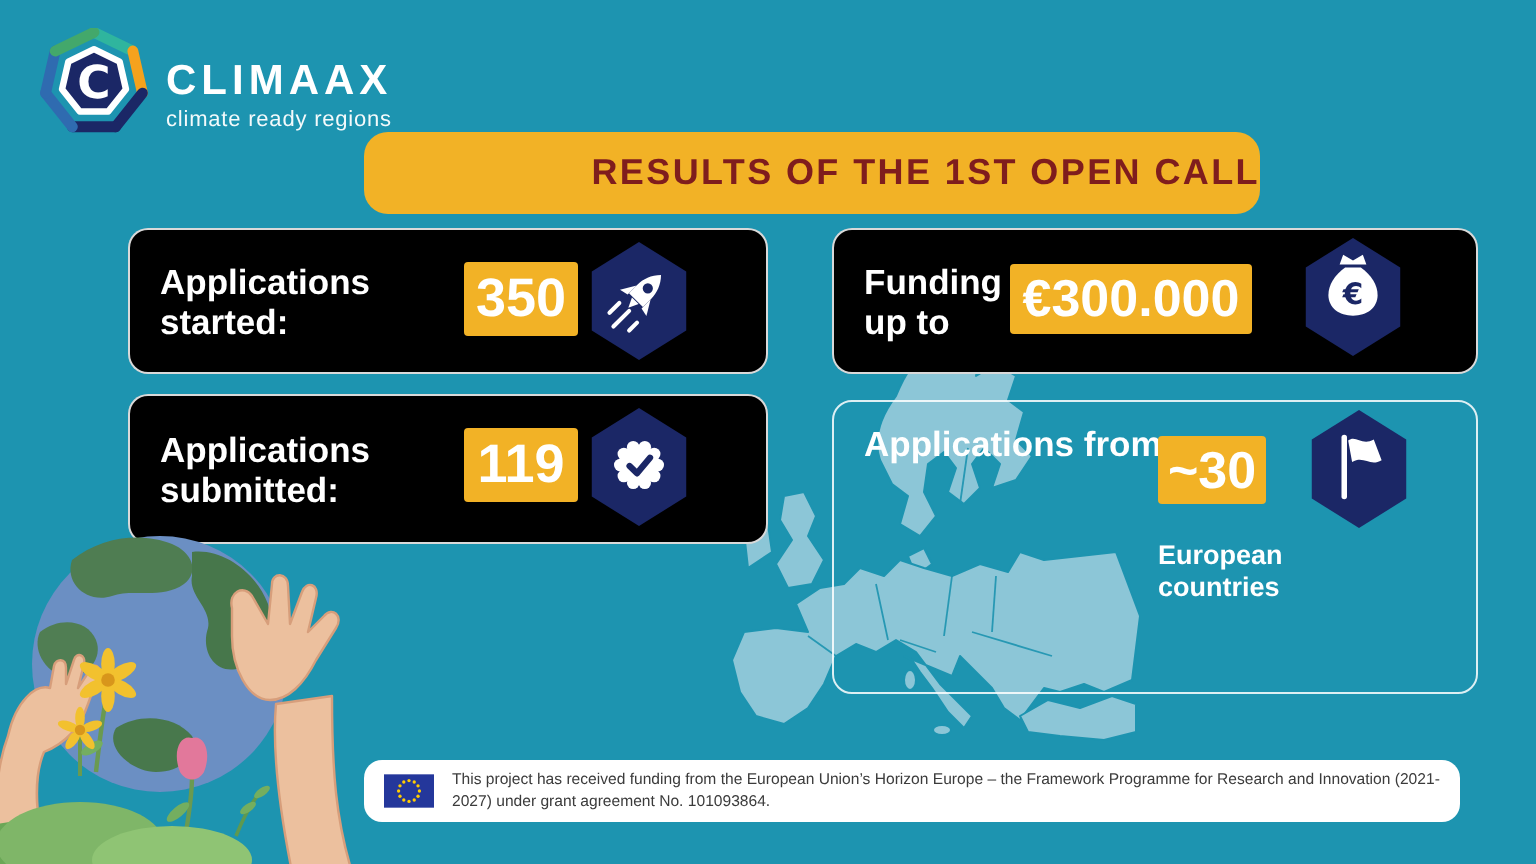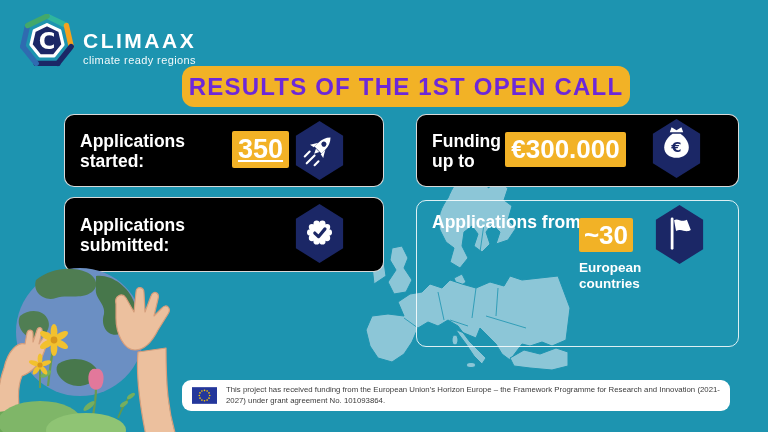--- a/index.html
+++ b/index.html
@@ -13,22 +13,22 @@
   }
   
   .logo{position:absolute;left:20px;top:14px;display:flex;align-items:center;gap:9px;}
   .logo-mark{width:54px;height:54px;}
   .logo-title{font-size:21px;font-weight:bold;letter-spacing:2.5px;line-height:1;margin-top:13px;}
   .logo-tagline{font-size:11px;font-weight:400;letter-spacing:.4px;margin-top:3px;color:rgba(255,255,255,.95);}
   
   .banner{
     position:absolute;left:182px;top:66px;width:448px;height:41px;
     background:#F2B226;border-radius:12px;
-    display:flex;align-items:center;justify-content:center;
-    font-size:24px;font-weight:bold;letter-spacing:1.2px;color:#6d28d9;
+    display:flex;align-items:center;justify-content:flex-end;
+    font-size:18px;font-weight:bold;letter-spacing:1.2px;color:#7f1d1d;
   }
   
   .map{position:absolute;left:358px;top:168px;width:212px;height:205px;}
   
   .card{
     position:absolute;border:1.5px solid rgba(255,255,255,.85);
     border-radius:10px;background:#000000;
   }
   .card.transparent{background:transparent;}
   .card1{left:64px;top:114px;width:318px;height:71px;}
@@ -38,26 +38,26 @@
   .card-label{
     position:absolute;left:15px;top:50%;transform:translateY(-50%);
     font-size:17.5px;font-weight:bold;line-height:1.15;width:150px;
   }
   .card4 .card-label{top:11px;transform:none;}
   .card2 .card-label{width:90px;}
   .value-box{
     position:absolute;background:#F2B226;color:#fff;font-weight:bold;
     display:flex;align-items:center;justify-content:center;border-radius:2px;
   }
-  .card1 .value-box{left:167px;top:16px;width:57px;height:37px;font-size:27px;text-decoration:underline;}
+  .card1 .value-box{left:167px;top:16px;width:57px;height:37px;font-size:27px;}
   .card2 .value-box{left:88px;top:17px;width:121px;height:35px;font-size:26px;}
   .card3 .value-box{left:167px;top:16px;width:57px;height:37px;font-size:27px;}
   .card4 .value-col{position:absolute;left:162px;top:17px;width:112px;}
   .card4 .value-box{position:static;width:54px;height:34px;font-size:26px;}
-  .card4 .value-sub{margin-top:8px;font-size:13.5px;font-weight:bold;line-height:1.18;}
+  .card4 .value-sub{margin-top:18px;font-size:13.5px;font-weight:bold;line-height:1.18;}
   .hex-icon{position:absolute;width:57px;height:61px;}
   .card1 .hex-icon{left:226px;top:5px;}
   .card2 .hex-icon{left:231px;top:3px;}
   .card3 .hex-icon{left:226px;top:5px;}
   .card4 .hex-icon{left:234px;top:3px;}
   
   .earth-art{position:absolute;left:-4px;top:246px;width:190px;height:190px;}
   
   .footer{
     position:absolute;left:182px;top:380px;width:548px;height:31px;
@@ -152,20 +152,21 @@
     <svg class="hex-icon" viewBox="0 0 56 62">
       <polygon points="28,1 52,16 52,46 28,61 4,46 4,16" fill="#1B2766"></polygon>
       <path d="M23,9.5 L28,12.5 L33,9.5 L34.8,14.5 L21.2,14.5 Z" fill="#fff"></path>
       <path d="M24,16 C18.5,20 15.5,25 15.5,30 C15.5,36.5 21,40.5 28,40.5 C35,40.5 40.5,36.5 40.5,30 C40.5,25 37.5,20 32,16 Z" fill="#fff"></path>
       <text x="28" y="34.5" text-anchor="middle" font-size="15" font-weight="bold" font-family="DejaVu Sans, sans-serif" fill="#1B2766">€</text>
     </svg>
   </div>
 
   <div class="card card3">
     <div class="card-label">Applications submitted:</div>
+    <div class="value-box">119</div>
     <svg class="hex-icon" viewBox="0 0 56 62">
       <polygon points="28,1 52,16 52,46 28,61 4,46 4,16" fill="#1B2766"></polygon>
       <g fill="#fff">
         <circle cx="28" cy="30" r="10"></circle>
         <circle cx="37.5" cy="30" r="3.2"></circle>
           <circle cx="35.69" cy="35.58" r="3.2"></circle>
         <circle cx="30.94" cy="39.03" r="3.2"></circle>
           <circle cx="25.06" cy="39.03" r="3.2"></circle>
         <circle cx="20.31" cy="35.58" r="3.2"></circle>
           <circle cx="18.5" cy="30" r="3.2"></circle>

